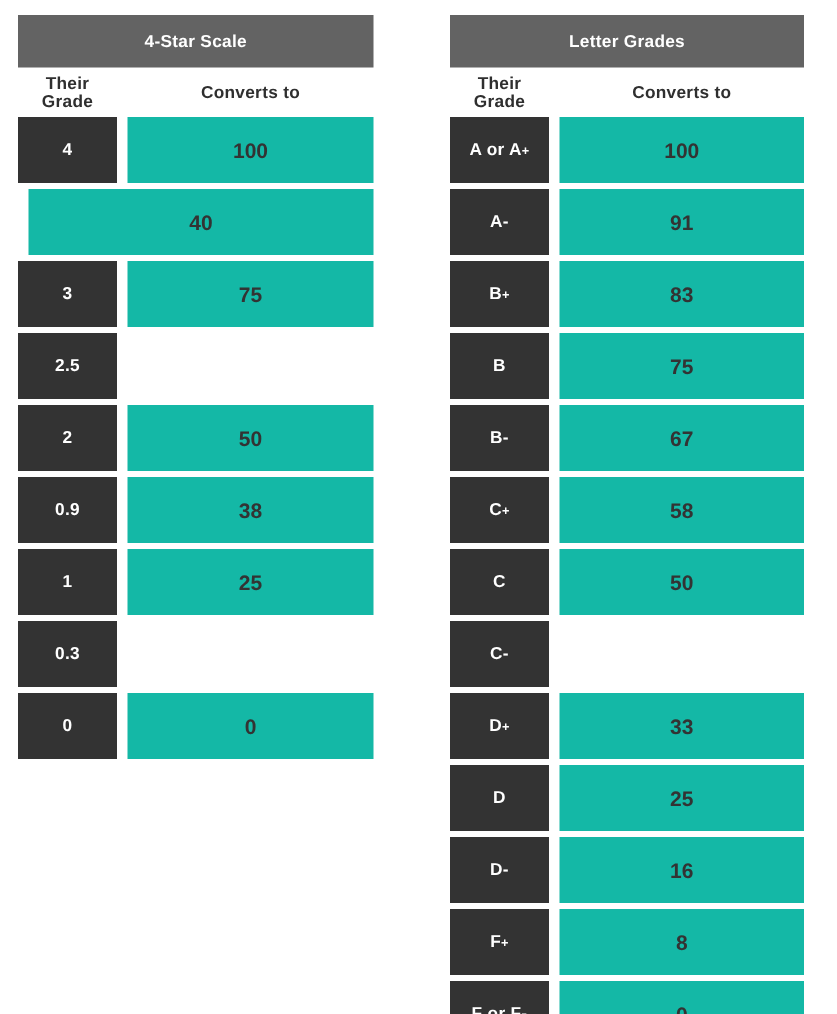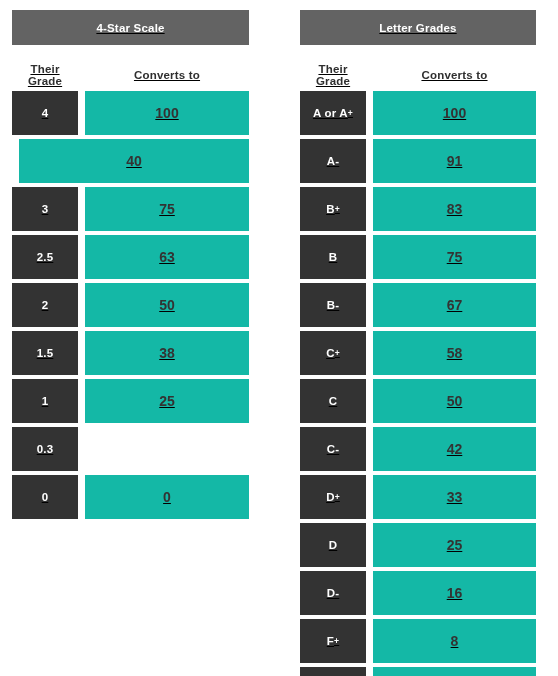--- a/index.html
+++ b/index.html
@@ -14,21 +14,20 @@
     overflow: hidden;
   }
   .page {
     position: relative;
     width: 558px;
     height: 676px;
   }
   .table-block {
     position: absolute;
     top: 10px;
-    text-decoration: underline;
   }
   .table-block.left  { left: 12px;  width: 237px; }
   .table-block.right { left: 300px; width: 236px; }
 
   .table-title {
     height: 35px;
     background: #636363;
     color: #ffffff;
     font-size: 11.5px;
     font-weight: bold;
@@ -36,21 +35,21 @@
     display: flex;
     align-items: center;
     justify-content: center;
     box-sizing: border-box;
   }
 
   .col-headers {
     display: flex;
     height: 33px;
     align-items: center;
-    margin-top: 13px;
+    margin-top: 0px;
   }
   .col-head {
     font-size: 11.5px;
     font-weight: bold;
     color: #2f2f2f;
     letter-spacing: 0.2px;
     text-align: center;
     box-sizing: border-box;
   }
   .col-head.grade-col   { width: 66px; }
@@ -121,29 +120,28 @@
         <div class="cell value">40</div>
       </div>
       <div class="row">
         <div class="cell grade">3</div>
         <div class="cell gap"></div>
         <div class="cell value">75</div>
       </div>
       <div class="row">
         <div class="cell grade">2.5</div>
         <div class="cell gap"></div>
-        <div class="cell value">63</div>
       </div>
       <div class="row">
         <div class="cell grade">2</div>
         <div class="cell gap"></div>
         <div class="cell value">50</div>
       </div>
       <div class="row">
-        <div class="cell grade">1.5</div>
+        <div class="cell grade">0.9</div>
         <div class="cell gap"></div>
         <div class="cell value">38</div>
       </div>
       <div class="row">
         <div class="cell grade">1</div>
         <div class="cell gap"></div>
         <div class="cell value">25</div>
       </div>
       <div class="row">
         <div class="cell grade">0.3</div>
@@ -198,21 +196,20 @@
         <div class="cell value">58</div>
       </div>
       <div class="row">
         <div class="cell grade">C</div>
         <div class="cell gap"></div>
         <div class="cell value">50</div>
       </div>
       <div class="row">
         <div class="cell grade">C-</div>
         <div class="cell gap"></div>
-        <div class="cell value">42</div>
       </div>
       <div class="row">
         <div class="cell grade">D<sup>+</sup></div>
         <div class="cell gap"></div>
         <div class="cell value">33</div>
       </div>
       <div class="row">
         <div class="cell grade">D</div>
         <div class="cell gap"></div>
         <div class="cell value">25</div>

